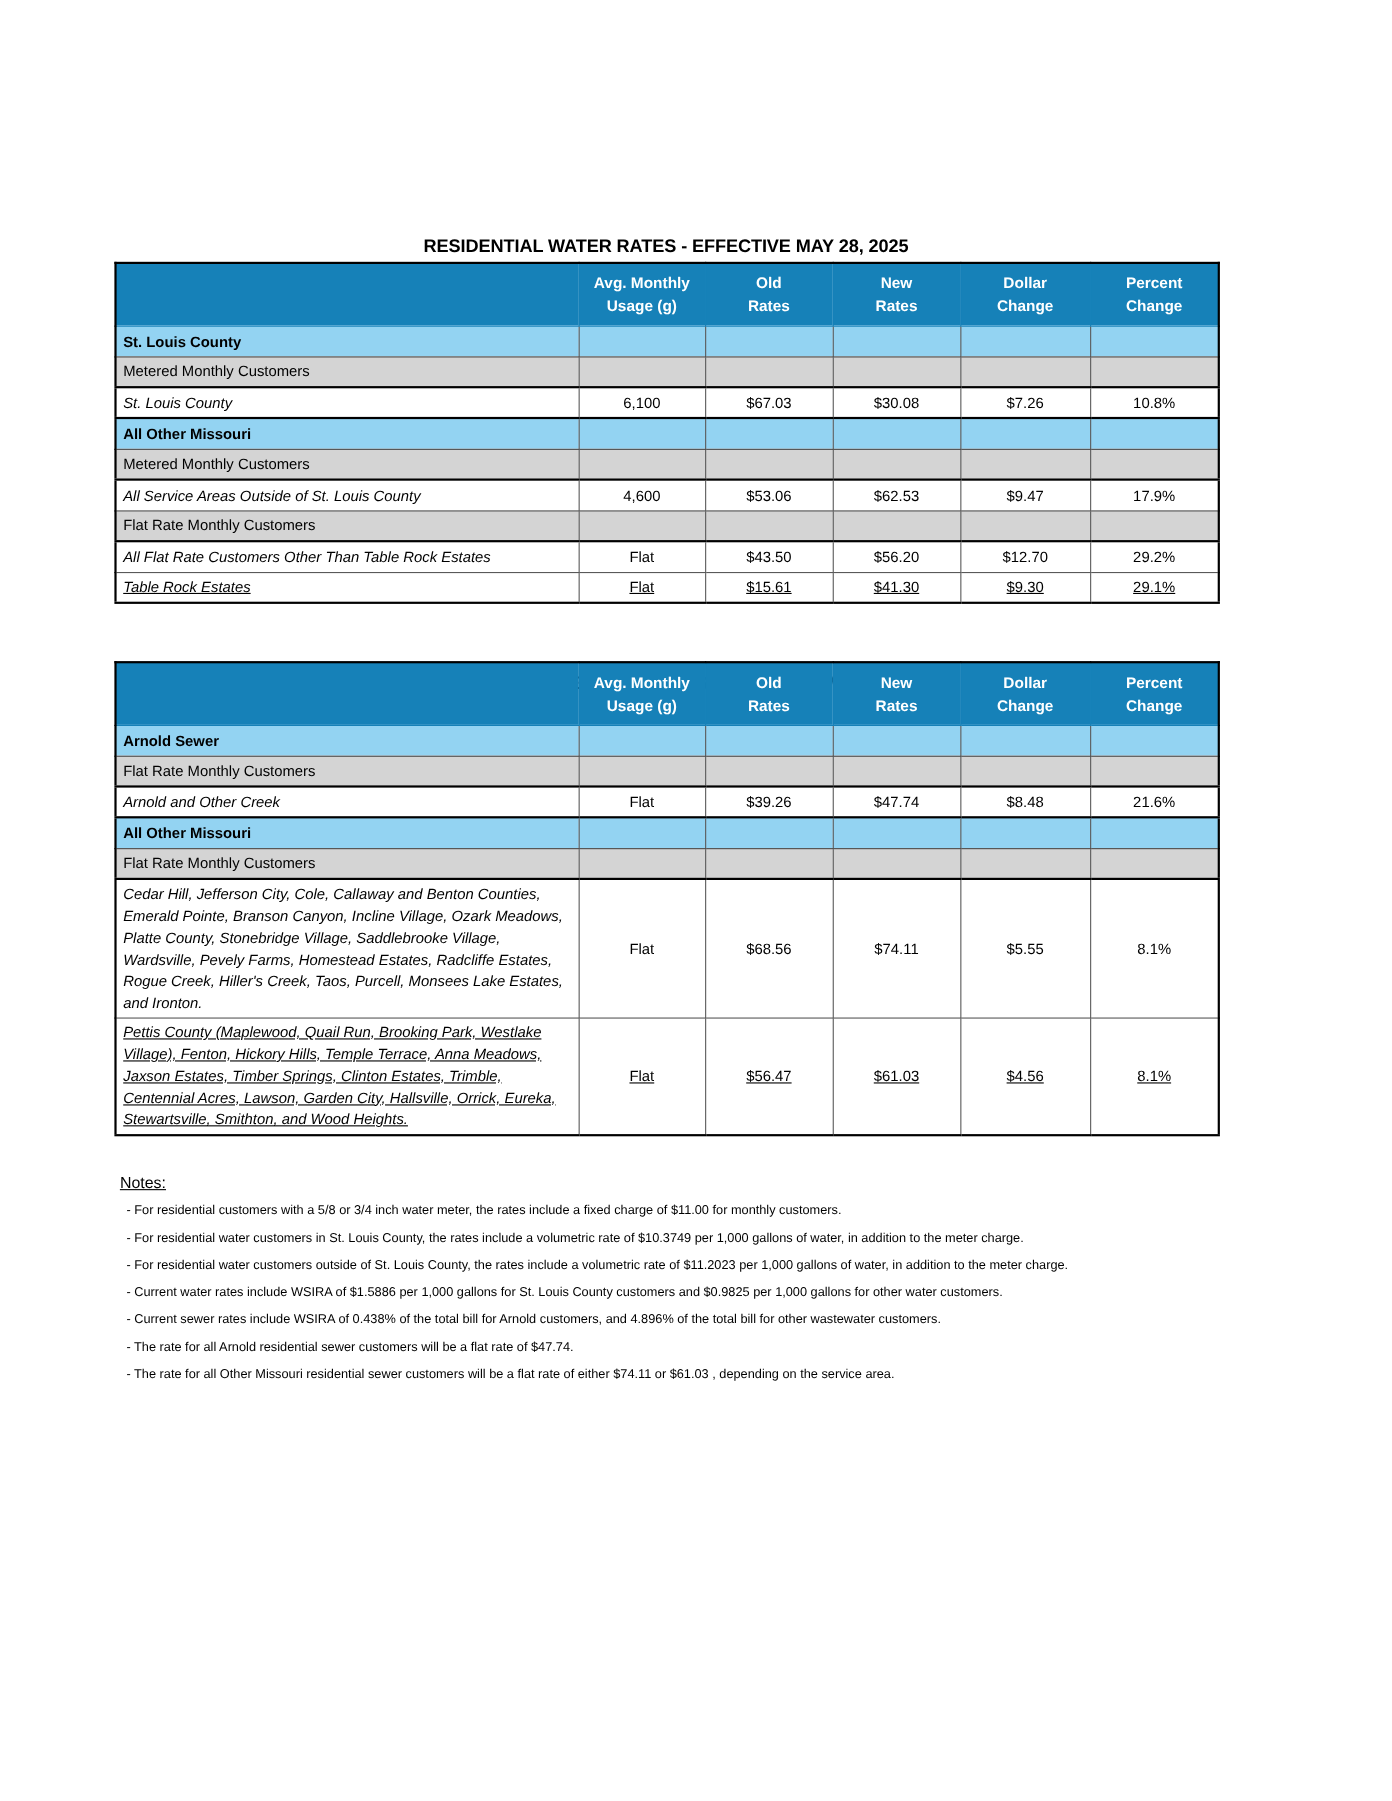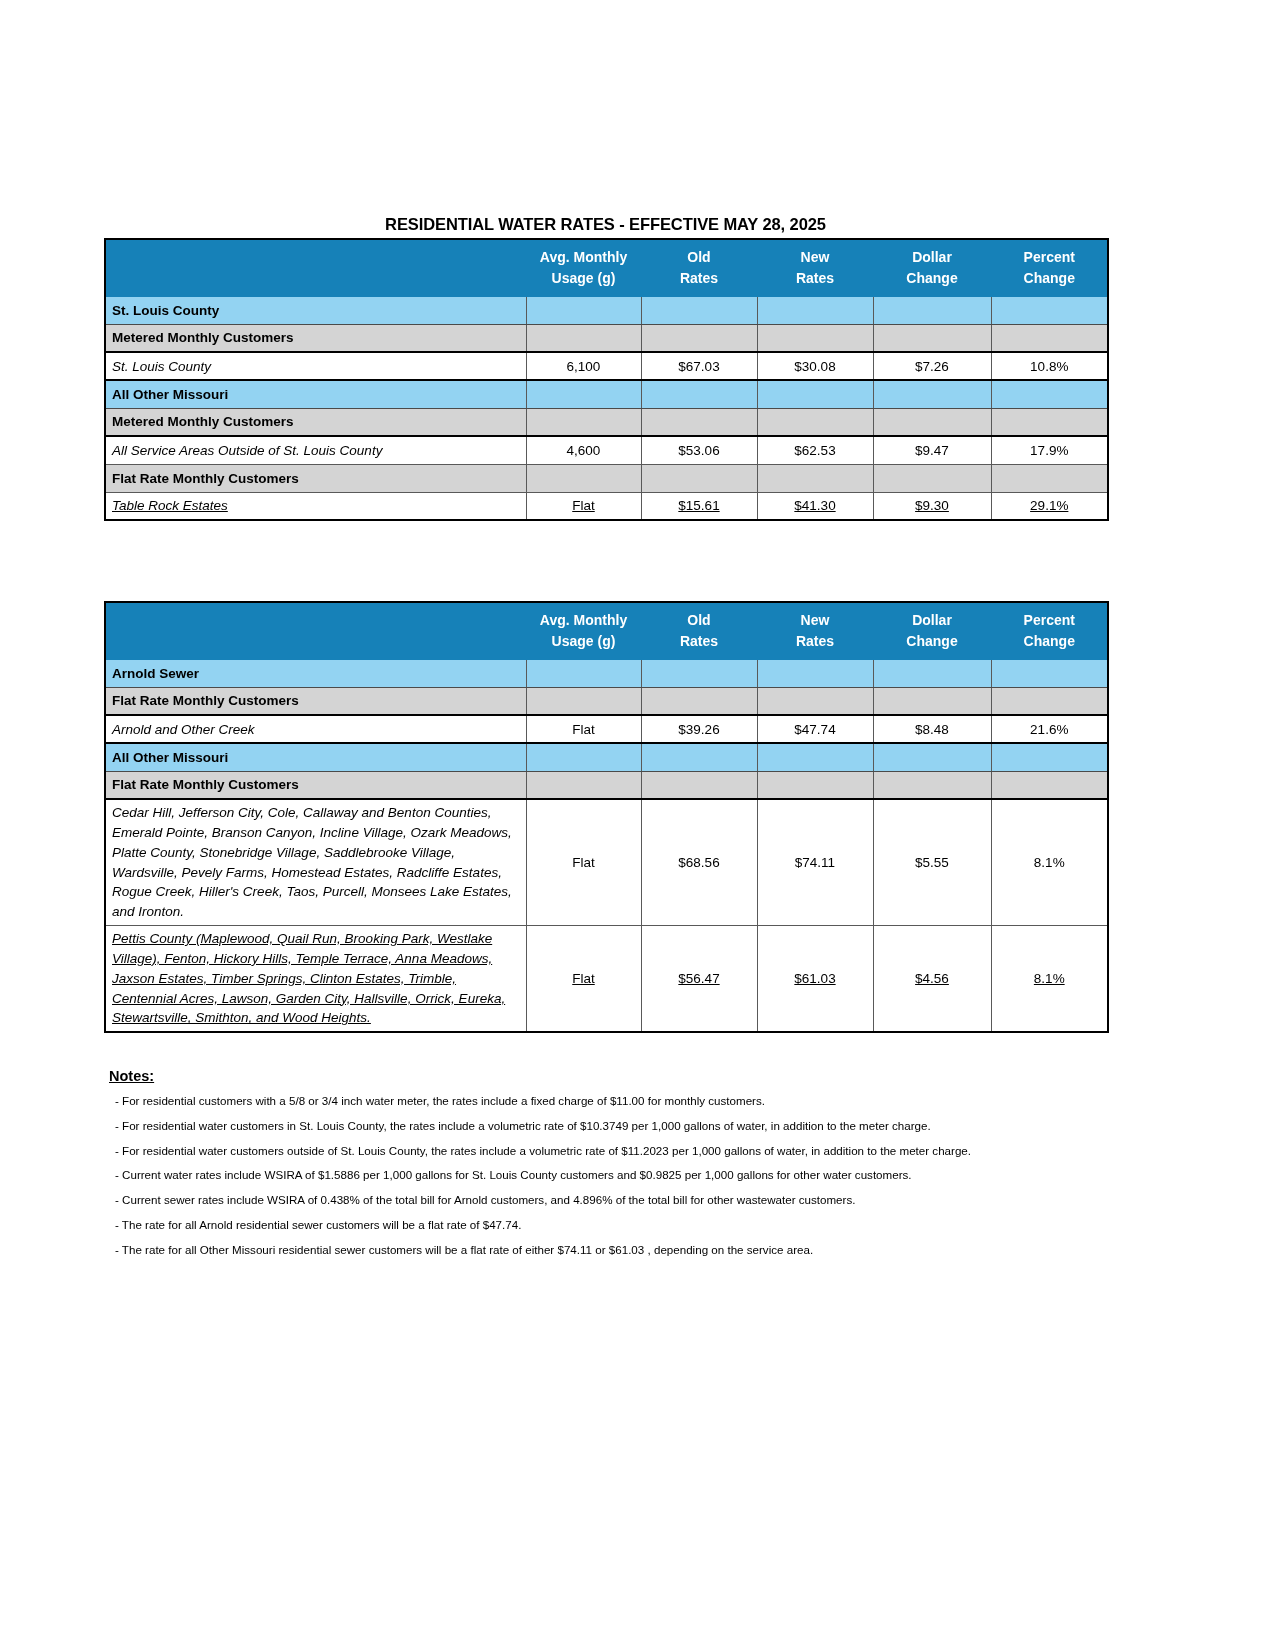--- a/index.html
+++ b/index.html
@@ -120,21 +120,21 @@
     background: #93d3f2;
     font-weight: bold;
     height: 28px;
     padding: 2px 6px;
     border-top: 1px solid #4a4a4a;
     border-bottom: 1px solid #4a4a4a;
   }
   
   tr.subsection td {
     background: #d4d4d4;
-    font-weight: bold;
+    font-weight: normal;
     height: 28px;
     padding: 2px 6px;
   }
   
   tr.data td {
     background: #ffffff;
     height: 28px;
     padding: 3px 6px;
   }
   tr.data td.label {
@@ -168,21 +168,21 @@
   }
 
   
   .notes-block {
     position: absolute;
     left: 109px;
     top: 1068px;
     width: 980px;
   }
   .notes-title {
-    font-weight: bold;
+    font-weight: normal;
     font-size: 14.5px;
     text-decoration: underline;
     margin-bottom: 9px;
   }
   .note-line {
     font-size: 11.6px;
     line-height: 1.32;
     margin-bottom: 9.5px;
     padding-left: 6px;
     white-space: nowrap;
@@ -280,20 +280,28 @@
           <td class="num">17.9%</td>
         </tr>
         <tr class="subsection">
           <td class="label">Flat Rate Monthly Customers</td>
           <td></td>
           <td></td>
           <td></td>
           <td></td>
           <td></td>
         </tr>
+        <tr class="data thick-top">
+          <td class="label">All Flat Rate Customers Other Than Table Rock Estates</td>
+          <td class="num">Flat</td>
+          <td class="num">$43.50</td>
+          <td class="num">$56.20</td>
+          <td class="num">$12.70</td>
+          <td class="num">29.2%</td>
+        </tr>
         <tr class="data thick-bot">
           <td class="label">Table Rock Estates</td>
           <td class="num">Flat</td>
           <td class="num">$15.61</td>
           <td class="num">$41.30</td>
           <td class="num">$9.30</td>
           <td class="num">29.1%</td>
         </tr>
       </tbody>
   </table>

